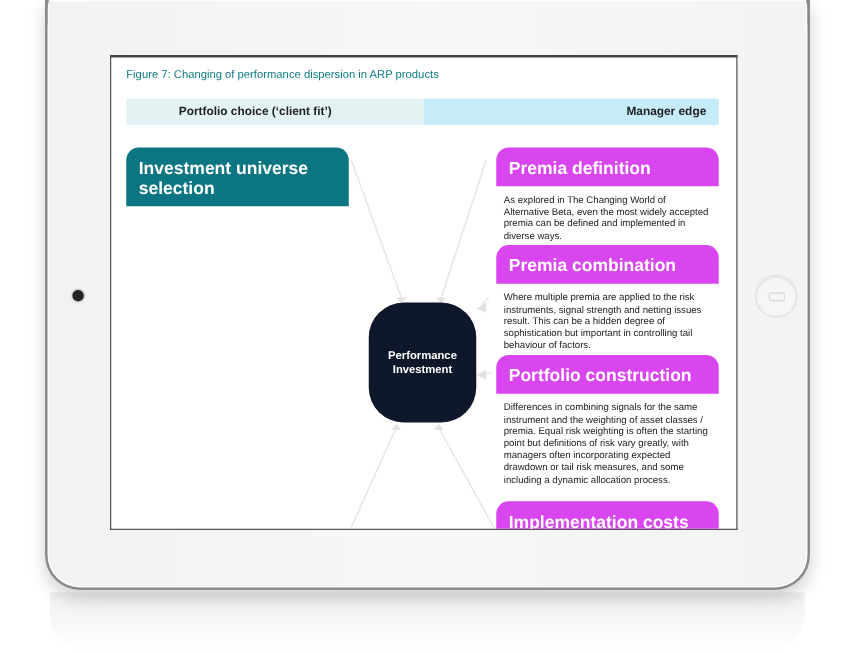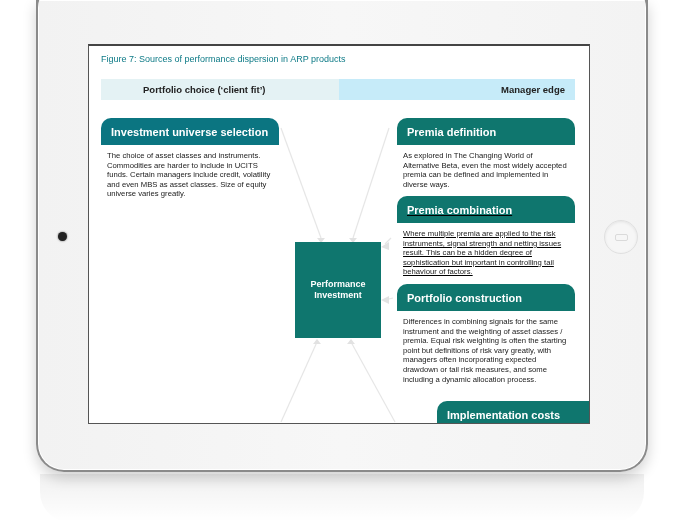--- a/index.html
+++ b/index.html
@@ -58,51 +58,52 @@
     background:#c6ebf9;
   }
   .band-left span, .band-right span {
     position:absolute; top:5px; font-size:9.5px; font-weight:bold; color:#222;margin-left:32px;
   }
   .band-left span { left:10px; }
   .band-right span { right:10px; }
 
   .card { position:absolute; }
   .card .hdr {
-    color:#fff; font-weight:bold; font-size:11px;
+    color:#fff; font-weight:bold; font-size:14px;
     padding:8px 10px 7px 10px; border-radius:10px 10px 0 0;
   }
   .card.teal .hdr { background:#0b7581; }
-  .card.blue .hdr { background:#0f766e; }
+  .card.blue .hdr { background:#d946ef; }
   .card .body {
     font-size:7.7px; line-height:9.6px; color:#1a1a1a;
     padding:6px 6px 0 6px;
   }
 
   .center-box {
     position:absolute; left:206px; top:196px; width:86px; height:96px;
-    background:#0f766e; color:#fff; font-weight:bold; font-size:9px;
+    background:#0f172a; color:#fff; font-weight:bold; font-size:9px;
     text-align:center; display:flex; align-items:center; justify-content:center;
     line-height:11px;
+    border-radius:28px;
   }
   svg.arrows { position:absolute; left:0; top:0; }
 </style>
 </head>
 <body>
 
 <div class="reflection"></div>
 <div class="tablet"></div>
 <div class="tablet-top"></div>
 <div class="camera"></div>
 <div class="home-button"></div>
 
 <div class="screen">
   <div class="fig-title">
     <b>Figure 7:</b>
-    <span>Sources of performance dispersion in ARP products</span>
+    <span>Changing of performance dispersion in ARP products</span>
   </div>
 
   <div class="band-left">
     <span>Portfolio choice (‘client fit’)</span>
   </div>
   <div class="band-right">
     <span>Manager edge</span>
   </div>
 
   <svg class="arrows" width="502" height="380">
@@ -119,42 +120,41 @@
       <polygon points="260,192 268,192 264,197"></polygon>
       <polygon points="292,201 300,196 300,204"></polygon>
       <polygon points="292,254 300,250 300,258"></polygon>
       <polygon points="224,298 232,298 228,293"></polygon>
       <polygon points="258,298 266,298 262,293"></polygon>
     </g>
   </svg>
 
   <div class="card teal" style="left:12px; top:72px; width:178px;">
     <div class="hdr">Investment universe selection</div>
-    <div class="body">The choice of asset classes and instruments. Commodities are harder to include in UCITS funds. Certain managers include credit, volatility and even MBS as asset classes. Size of equity universe varies greatly.</div>
   </div>
 
 
   <div class="center-box">
     <div>
       <div>Performance</div>
       <div>Investment</div>
     </div>
   </div>
 
   <div class="card blue" style="left:308px; top:72px; width:178px;">
     <div class="hdr">Premia definition</div>
     <div class="body">As explored in The Changing World of Alternative Beta, even the most widely accepted premia can be defined and implemented in diverse ways.</div>
   </div>
 
-  <div class="card blue" style="left:308px; top:150px; width:178px;text-decoration:underline;">
+  <div class="card blue" style="left:308px; top:150px; width:178px;">
     <div class="hdr">Premia combination</div>
     <div class="body">Where multiple premia are applied to the risk instruments, signal strength and netting issues result. This can be a hidden degree of sophistication but important in controlling tail behaviour of factors.</div>
   </div>
 
   <div class="card blue" style="left:308px; top:238px; width:178px;">
     <div class="hdr">Portfolio construction</div>
     <div class="body">Differences in combining signals for the same instrument and the weighting of asset classes / premia. Equal risk weighting is often the starting point but definitions of risk vary greatly, with managers often incorporating expected drawdown or tail risk measures, and some including a dynamic allocation process.</div>
   </div>
 
-  <div class="card blue" style="left:308px; top:355px; width:178px;margin-left:40px;">
+  <div class="card blue" style="left:308px; top:355px; width:178px;">
     <div class="hdr">Implementation costs</div>
   </div>
 </div>
 
 </body></html>

